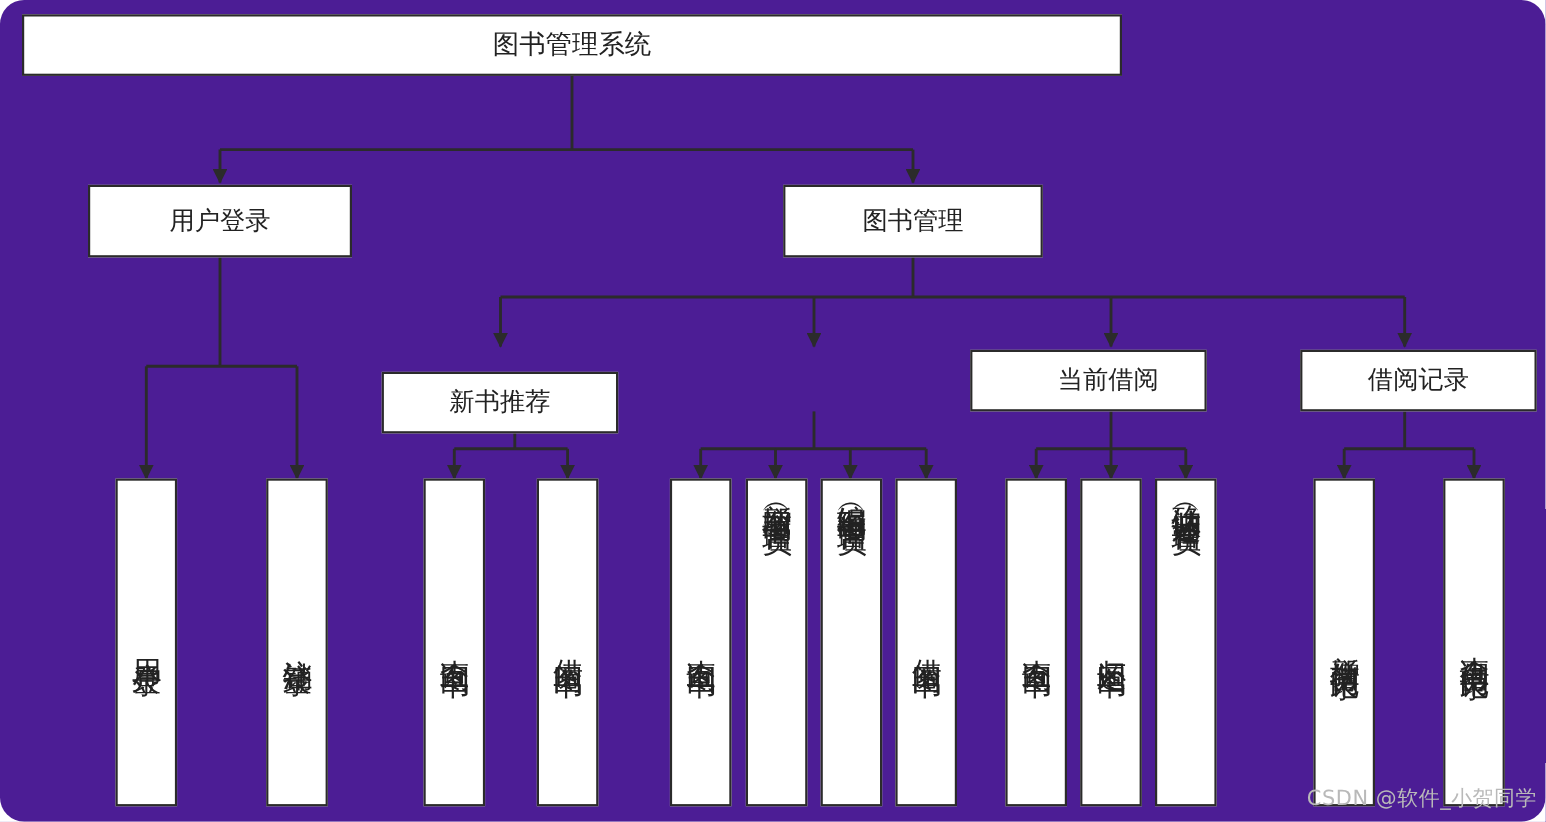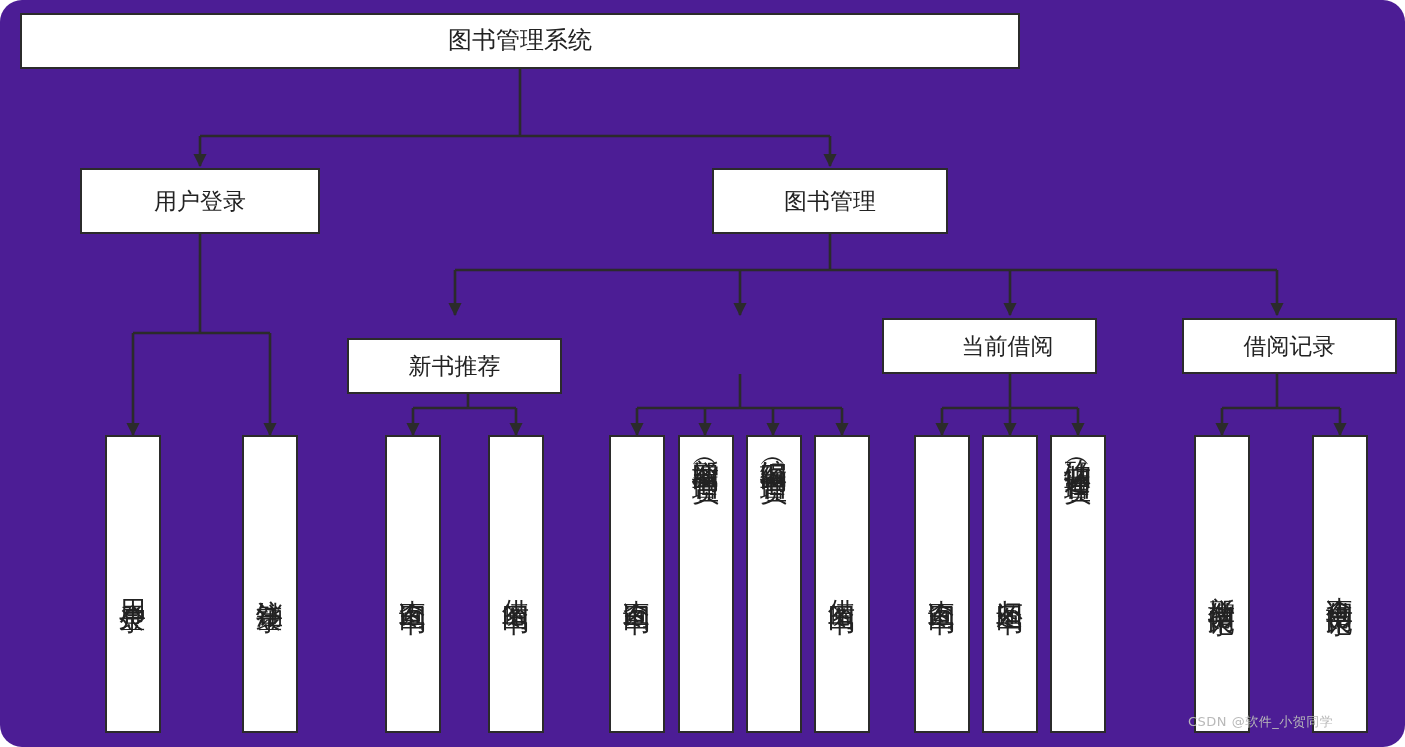--- a/index.html
+++ b/index.html
@@ -66,21 +66,21 @@
   .node.vert.center .label {
     margin-top: auto;
     margin-bottom: auto;
   }
   .node.vert.top {
     align-items: flex-start;
   }
   .watermark {
     position: absolute;
     color: #b9b9b9;
-    font-size: 13px;
+    font-size: 19px;
     letter-spacing: 0.5px;
     white-space: nowrap;
     z-index: 5;
     font-family: "DejaVu Sans", "Liberation Sans", sans-serif;
   }
 </style>
 </head>
 <body>
 
 <div id="canvas">

